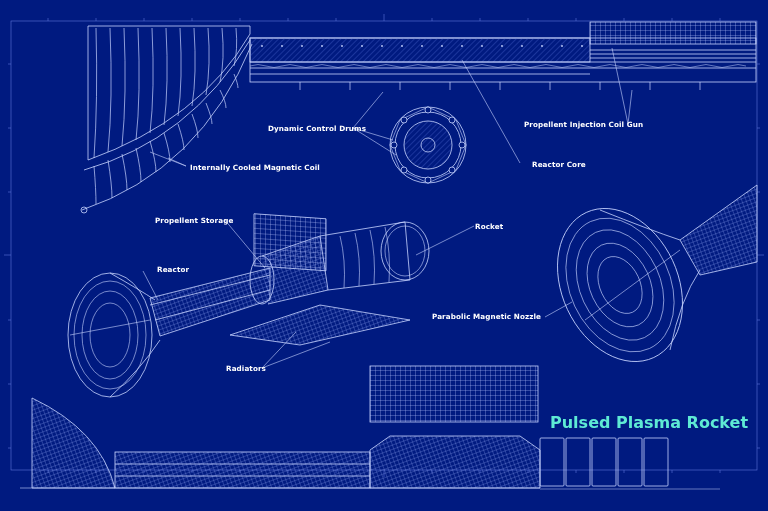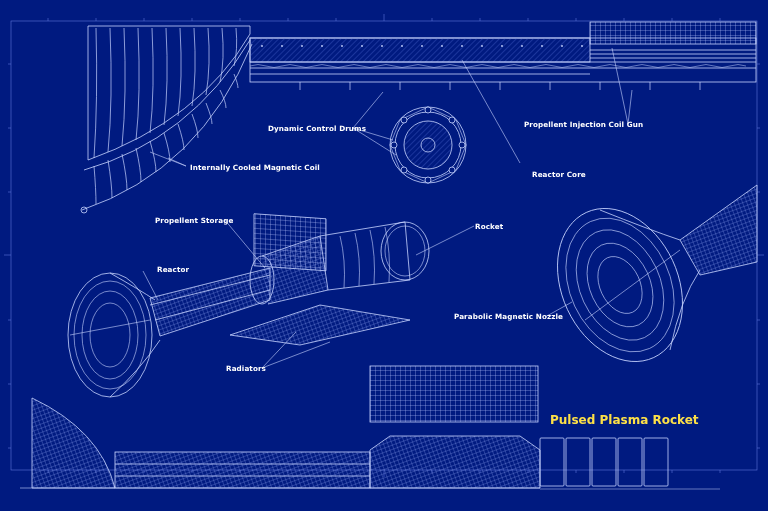--- a/index.html
+++ b/index.html
@@ -1,20 +1,20 @@
 <!DOCTYPE html>
 <html><head>
 <meta charset="utf-8">
 <style>
   html, body { margin:0; padding:0; }
   body { width:768px; height:511px; background:#001a80; overflow:hidden; position:relative; font-family:"DejaVu Sans", sans-serif; }
   #stage { position:absolute; left:0; top:0; width:612px; height:511px; }
   svg { position:absolute; left:0; top:0; }
   .lbl { position:absolute; color:#ffffff; font-weight:bold; font-size:7.2px; white-space:nowrap; letter-spacing:0.1px; }
-  .title { position:absolute; color:#fde047; font-weight:bold; font-size:12px; white-space:nowrap; font-family:"DejaVu Sans", sans-serif;text-align:right; }
+  .title { position:absolute; color:#5eead4; font-weight:bold; font-size:16px; white-space:nowrap; font-family:"DejaVu Sans", sans-serif;text-align:right; }
 </style>
 </head>
 <body>
 
 <div id="stage">
 <svg width="768" height="511" viewBox="0 0 768 511">
   <defs>
     <pattern id="hatch" width="4" height="4" patternUnits="userSpaceOnUse" patternTransform="rotate(45)">
       <line x1="0" y1="0" x2="0" y2="4" stroke="#3550b8" stroke-width="1"></line>
     </pattern>
@@ -241,20 +241,20 @@
       <line x1="545" y1="317" x2="572" y2="302"></line>
       <line x1="262" y1="368" x2="296" y2="332"></line>
       <line x1="262" y1="368" x2="330" y2="342"></line>
     </g>
   </g>
 </svg>
 
 <div class="lbl" style="left:268px;top:124px;">Dynamic Control Drums</div>
 <div class="lbl" style="left:524px;top:120px;">Propellent Injection Coil Gun</div>
 <div class="lbl" style="left:190px;top:163px;text-align:right;">Internally Cooled Magnetic Coil</div>
-<div class="lbl" style="left:532px;top:160px;margin-top:10px;">Reactor Core</div>
+<div class="lbl" style="left:532px;top:160px;">Reactor Core</div>
 <div class="lbl" style="left:155px;top:216px;">Propellent Storage</div>
 <div class="lbl" style="left:475px;top:222px;">Rocket</div>
 <div class="lbl" style="left:113px;top:265px;padding-left:44px;">Reactor</div>
-<div class="lbl" style="left:454px;top:312px;">Parabolic Magnetic Nozzle</div>
+<div class="lbl" style="left:432px;top:312px;">Parabolic Magnetic Nozzle</div>
 <div class="lbl" style="left:226px;top:364px;">Radiators</div>
 <div class="title" style="left:550px;top:413px;">Pulsed Plasma Rocket</div>
 </div>
 
 </body></html>

